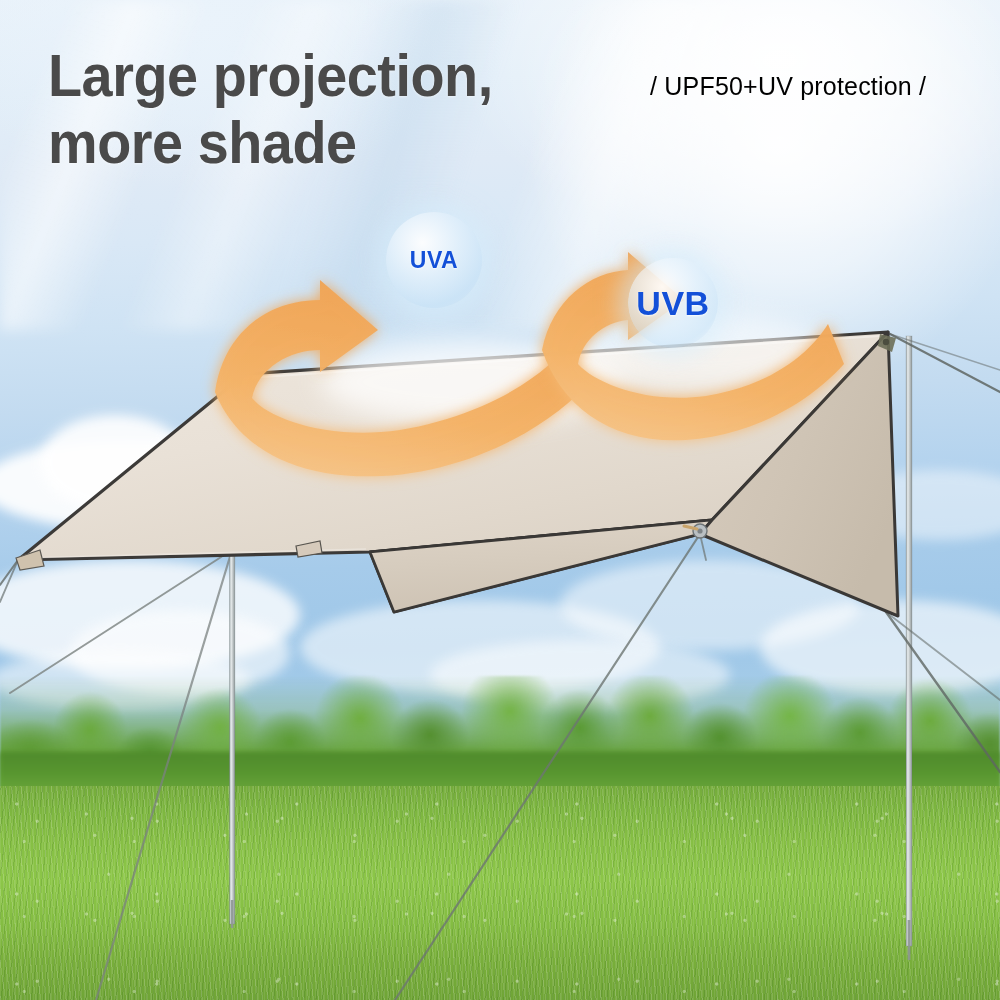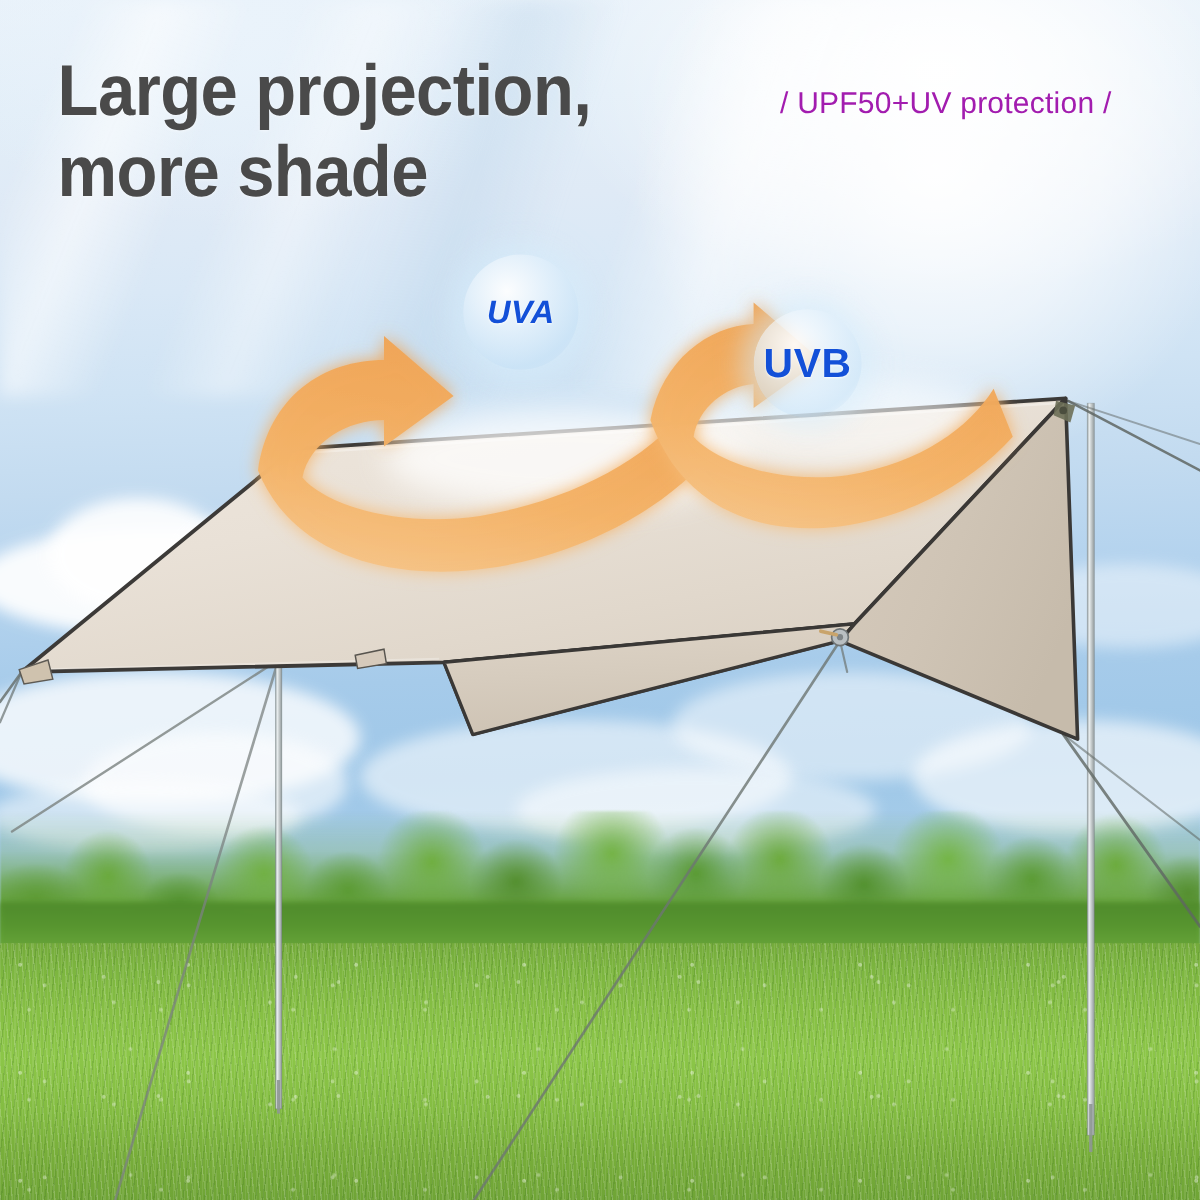--- a/index.html
+++ b/index.html
@@ -126,38 +126,38 @@
     display:flex;align-items:center;justify-content:center;
     background:radial-gradient(circle at 38% 32%, rgba(255,255,255,.92) 0%, rgba(226,241,252,.72) 42%, rgba(198,227,248,.55) 72%, rgba(205,232,250,0) 100%);
     box-shadow:0 0 22px 10px rgba(214,236,252,.55);
   }
   .uvbadge span{
     color:#1350d8;font-weight:700;letter-spacing:.5px;
     font-family:"Liberation Sans","DejaVu Sans",sans-serif;
     text-shadow:0 1px 2px rgba(255,255,255,.85);
   }
   #uva-badge{left:386px;top:212px;width:96px;height:96px;}
-  #uva-badge span{font-size:27px;font-style:italic;}
+  #uva-badge span{font-size:23px;}
   #uvb-badge{left:628px;top:258px;width:90px;height:90px;}
   #uvb-badge span{font-size:34px;}
 
   
   .headline{
     position:absolute;left:48px;top:42px;width:640px;
     color:#4a4a4a;
     font-family:"Liberation Sans","DejaVu Sans",sans-serif;
     font-weight:700;font-size:60px;line-height:1.12;
     letter-spacing:-.5px;
     transform:scaleX(.93);transform-origin:left top;
     text-shadow:0 1px 3px rgba(255,255,255,.5);
     white-space:pre-line;
   }
   .tagline{
     position:absolute;left:650px;top:72px;
-    color:#a21caf;font-size:25px;font-weight:400;
+    color:#000000;font-size:25px;font-weight:400;
     letter-spacing:.2px;
     text-shadow:0 1px 2px rgba(255,255,255,.6);
     white-space:nowrap;
   }
 </style>
 </head>
 <body>
 
 <div class="stage">
 

